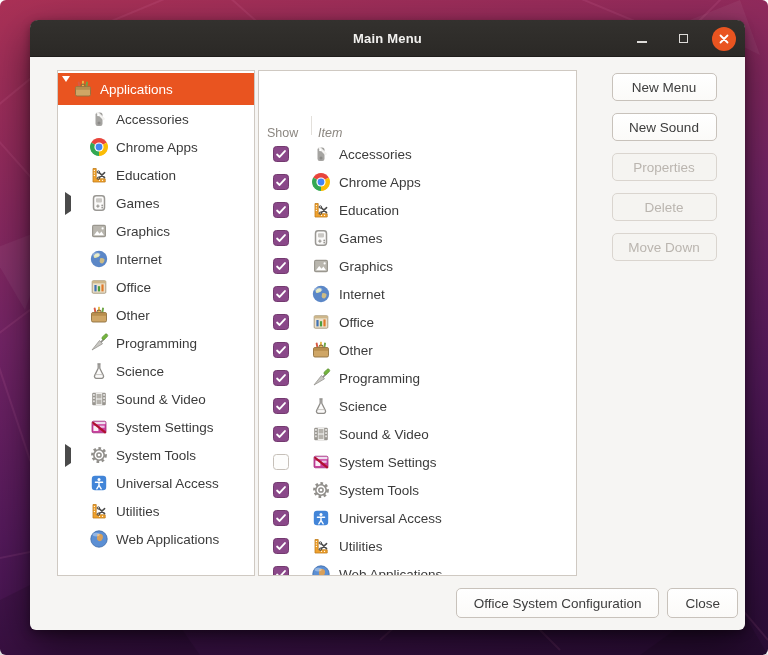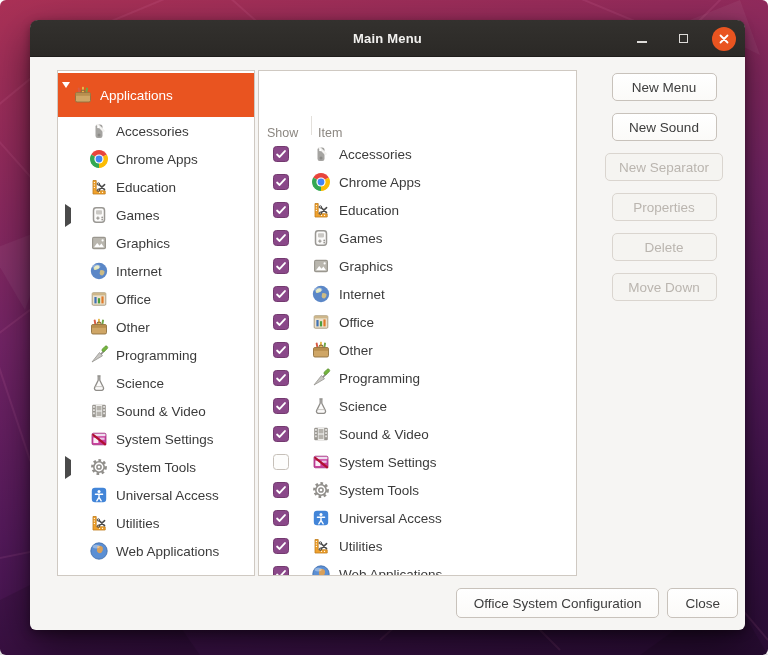--- a/index.html
+++ b/index.html
@@ -38,31 +38,31 @@
   .panel {
     position: absolute; top: 50px; height: 506px; background: #ffffff;
     border: 1px solid #cfc9c2; overflow: hidden;
   }
   .tree-panel { left: 27px;  width: 198px; }
   .list-panel { left: 228px; width: 319px; }
 
   
   .tree-row { height: 28px; display: flex; align-items: center; font-size: 13.5px; color: #3b3b3b; padding-left: 7px; cursor: default; }
   .tree-row .label { margin-left: 7px; white-space: nowrap; }
-  .tree-root { height: 44px; margin-top: 2px; background: #E95420; color: #ffffff; padding-left: 4px; font-weight: 500; }
+  .tree-root { height: 32px; margin-top: 2px; background: #E95420; color: #ffffff; padding-left: 4px; font-weight: 500; }
   .exp { width: 11px; display: inline-block; flex: none; }
   .tri-down { width:0; height:0; border-left:4.5px solid transparent; border-right:4.5px solid transparent; border-top:6px solid #ffffff; }
   .tri-right { width:0; height:0; border-top:4.5px solid transparent; border-bottom:4.5px solid transparent; border-left:6px solid #4a4a4a; }
   .indent { width: 13px; flex: none; }
   .icon { width: 20px; height: 20px; flex: none; display: inline-flex; }
 
   
   .list-header { position: relative; height: 29px; display: flex; align-items: flex-end; font-size: 12.5px; color: #8c8781; margin-top: 40px; }
   .list-header .h-show { margin-left: 8px; width: 37px; }
-  .list-header .h-item { margin-left: 14px; }
+  .list-header .h-item { margin-left: 14px; font-style: italic; }
   .list-header .h-div { position: absolute; left: 52px; top: 5px; bottom: 5px; width: 1px; background: #e3e0db; }
   .list-row { height: 28px; display: flex; align-items: center; padding-left: 14px; font-size: 13.5px; color: #3b3b3b; cursor: default; }
   .list-row .label { margin-left: 8px; white-space: nowrap; }
   .checkbox {
     width: 16px; height: 16px; border-radius: 3.5px; flex: none;
     background: #8A4889; border: 1px solid #73396f;
     display: flex; align-items: center; justify-content: center; margin-right: 22px;
   }
   .checkbox.unchecked { background: #fdfdfc; border: 1px solid #c6c0b9; }
   .sep-row { height: 28px; display: flex; align-items: center; padding-left: 84px; color: #8c8781; font-size: 13px; letter-spacing: 1px; }
@@ -639,21 +639,20 @@
           </div>
         </div>
       <div class="sep-row">
         <span>---</span>
       </div>
     </div>
 
     <div class="side-buttons" id="sidebtns">
         <button class="sbtn">New Menu</button>
         <button class="sbtn">New Sound</button>
-        <button class="sbtn" disabled="">New Separator</button>
         <button class="sbtn" disabled="">Properties</button>
         <button class="sbtn" disabled="">Delete</button>
         <button class="sbtn" disabled="">Move Down</button>
       </div>
 
     <div class="bottom-buttons">
       <button class="btn">Office System Configuration</button>
       <button class="btn">Close</button>
     </div>
   </div>

